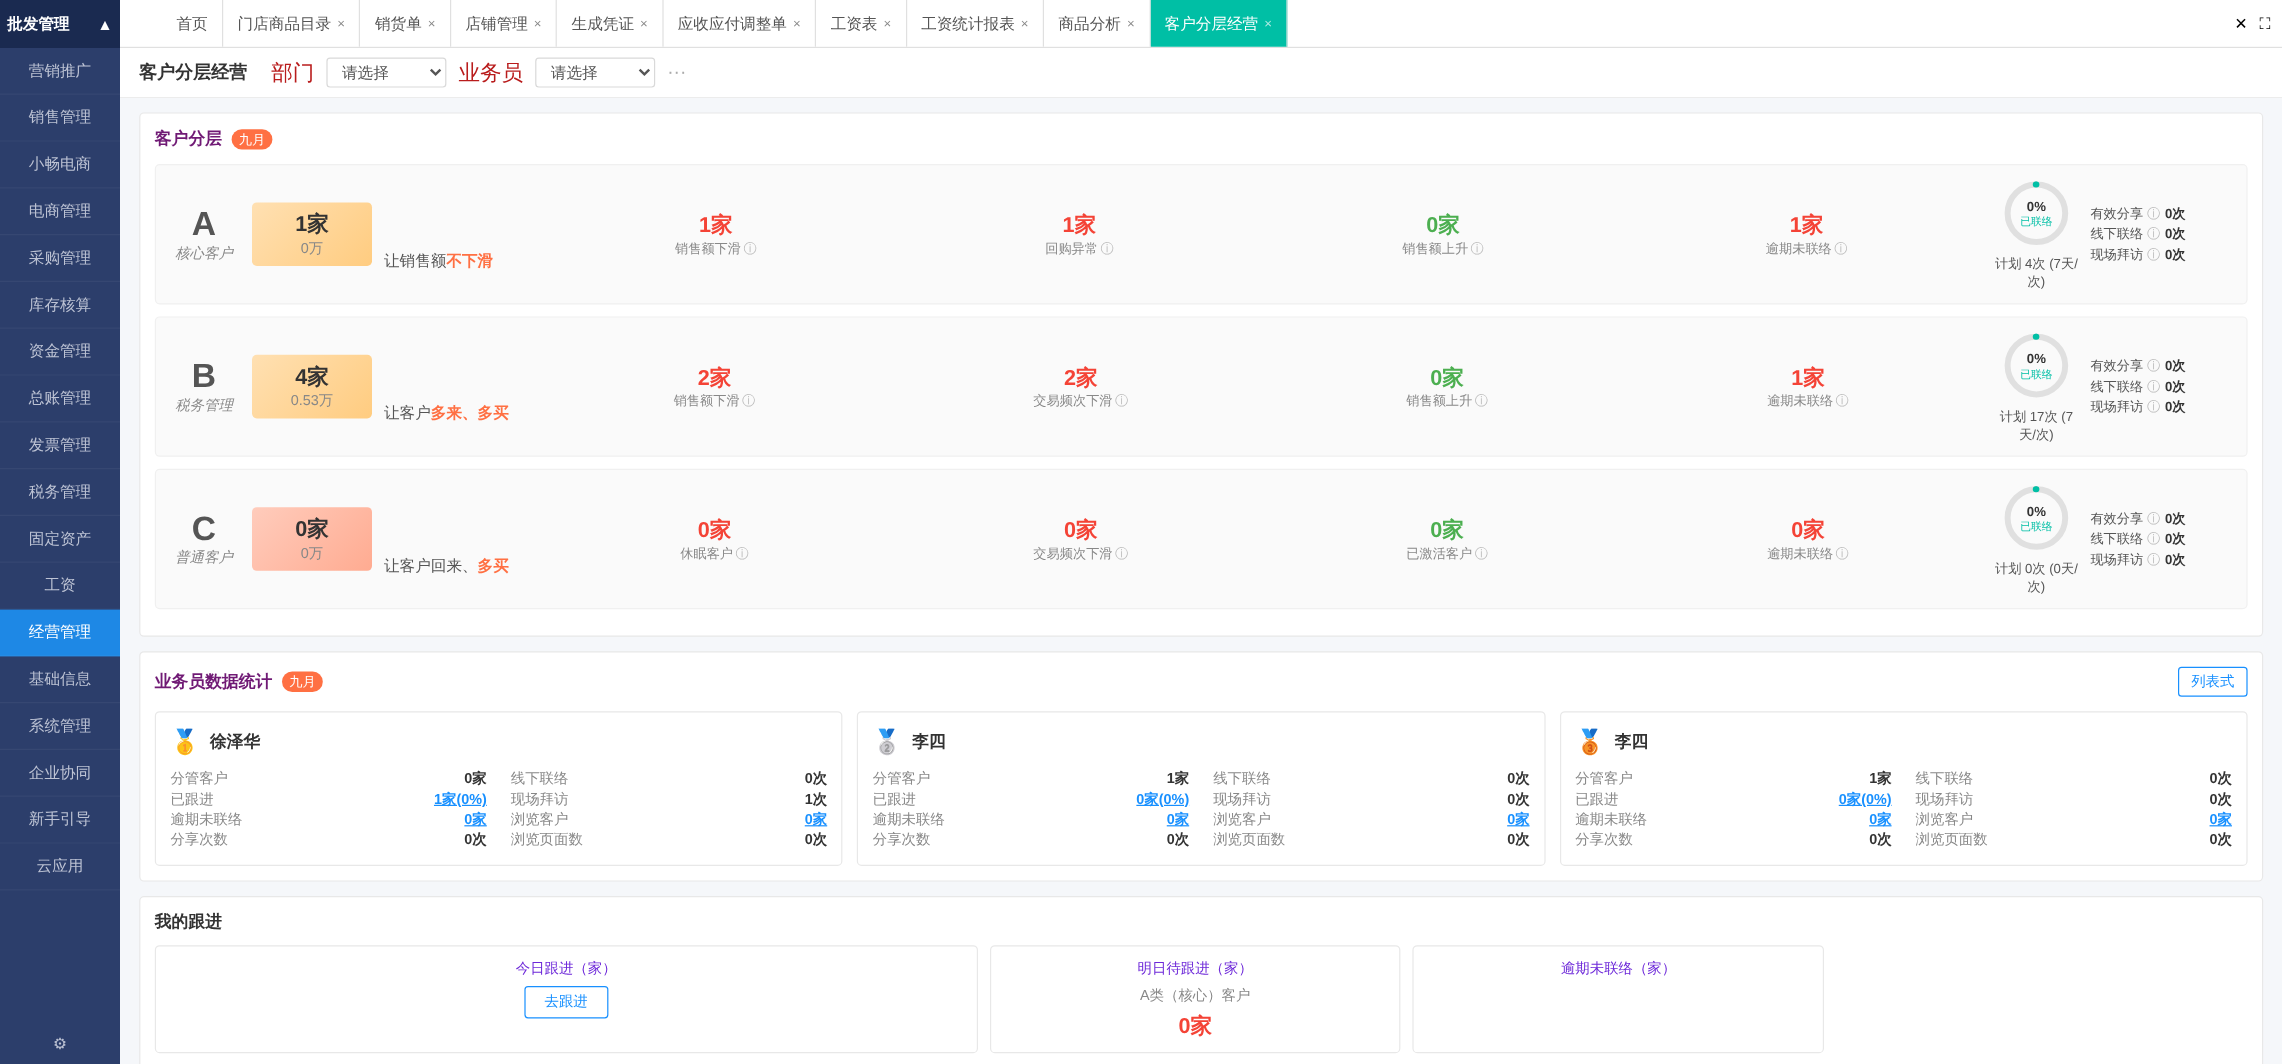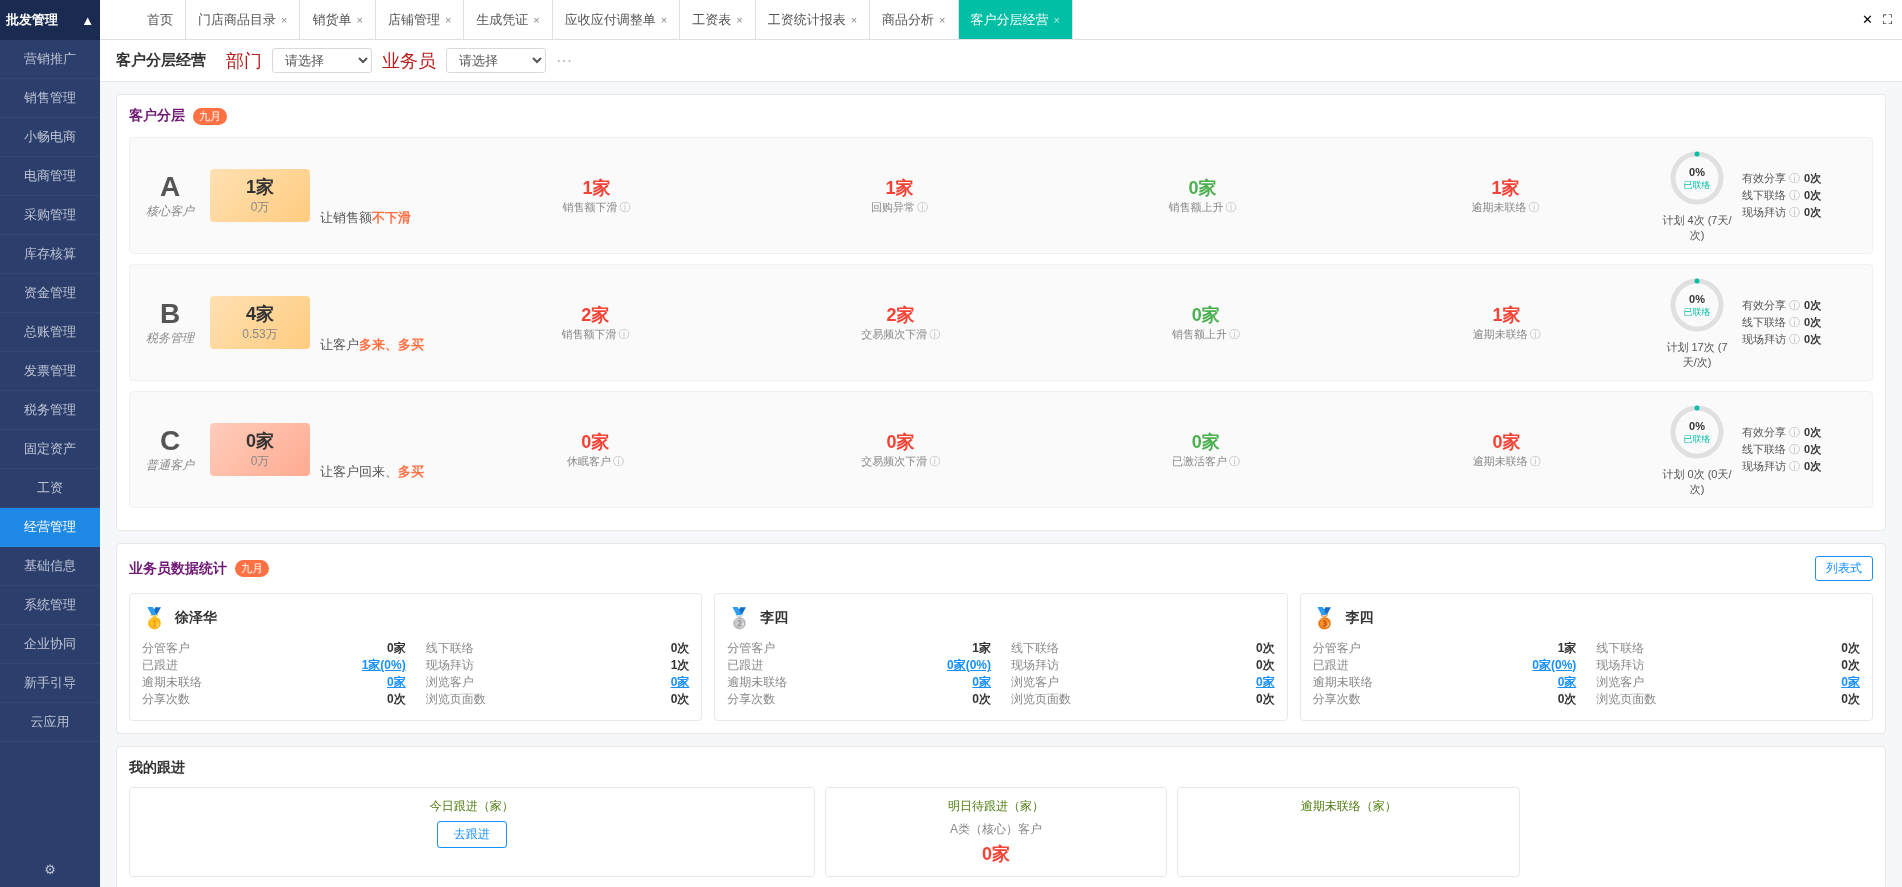--- a/index.html
+++ b/index.html
@@ -265,21 +265,21 @@
       display: grid;
       grid-template-columns: 2fr 1fr 1fr 1fr;
       gap: 10px;
     }
     .followup-card {
       border: 1px solid #e8e8e8;
       border-radius: 4px;
       padding: 10px;
       text-align: center;
     }
-    .followup-card-title { font-size: 12px; color: #4d7c0f; margin-bottom: 6px; }
+    .followup-card-title { font-size: 12px; color: #6d28d9; margin-bottom: 6px; }
     .followup-btn {
       background: #fff;
       border: 1px solid #1890ff;
       color: #1890ff;
       padding: 4px 16px;
       border-radius: 3px;
       font-size: 12px;
       cursor: pointer;
       margin-bottom: 18px;
     }

